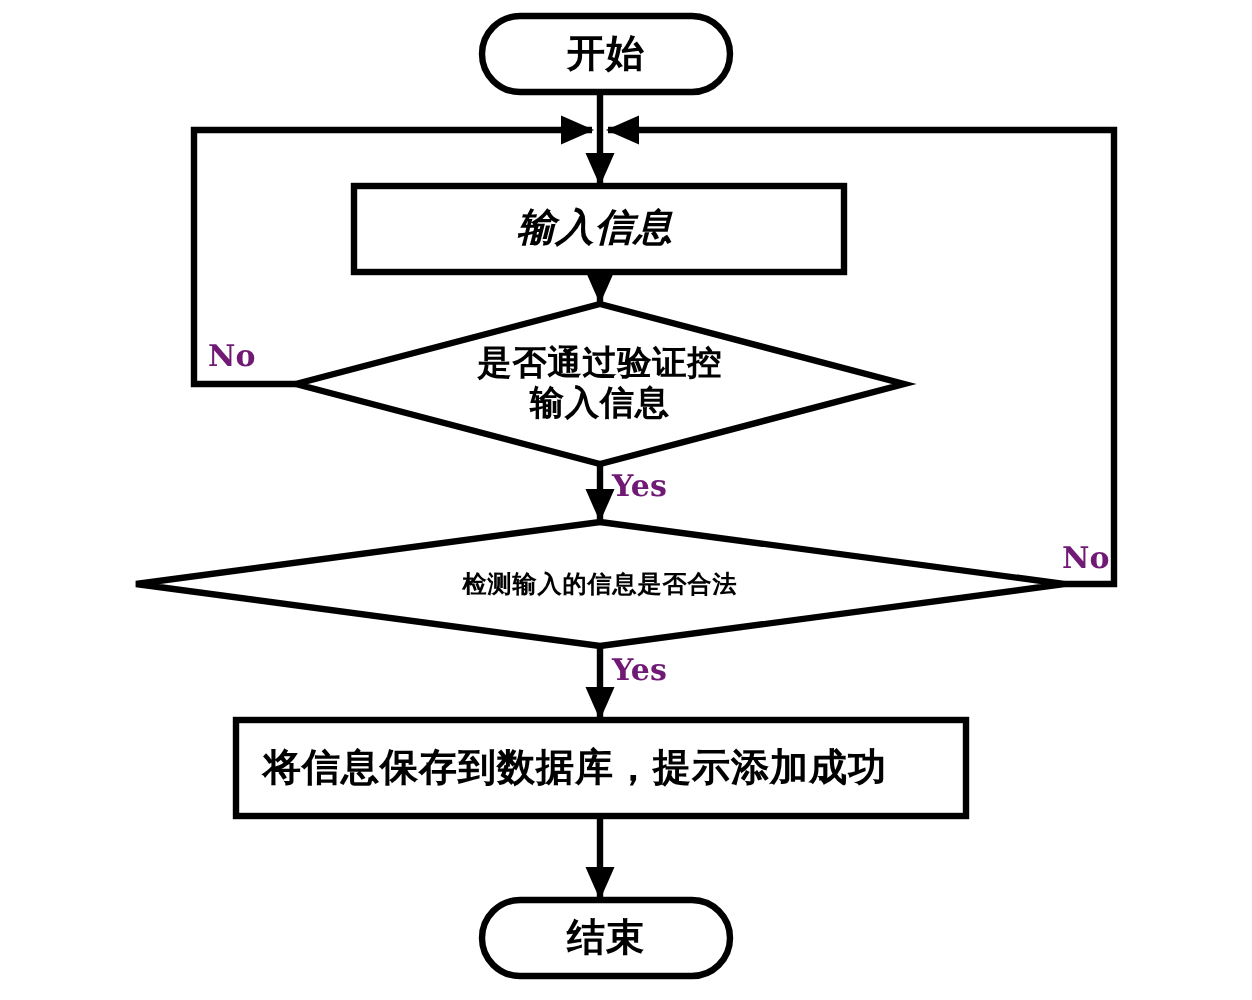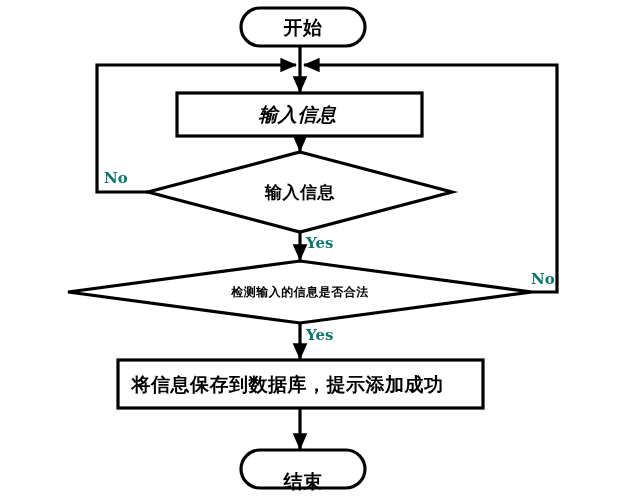--- a/index.html
+++ b/index.html
@@ -36,21 +36,21 @@
     pointer-events: none;
     line-height: 1.18;
     letter-spacing: 0.5px;
   }
   .cjk {
     font-family: "DejaVu Sans", "Liberation Sans", sans-serif;
     font-weight: bold;
   }
   .edge-label {
     position: absolute;
-    color: #0f766e;
+    color: #701a75;
     font-family: "DejaVu Serif", "Liberation Serif", serif;
     font-weight: bold;
     font-size: 15px;
     line-height: 1;
     white-space: nowrap;
   }
   
   #label-start, #label-end { font-size: 19px; }
   #label-input { font-size: 19px; }
   #label-decision-1 { font-size: 17px; }
@@ -98,28 +98,29 @@
 
       <polyline points="532,292 557,292 557,65 304,65" marker-end="url(#arrow)"></polyline>
     </g>
   </svg>
 
   <div class="node-text cjk" id="label-start" style="left:241px; top:8px; width:124px; height:38px;">开始</div>
 
   <div class="node-text cjk" id="label-input" style="left:177px; top:93px; width:241px; height:43px;font-style:italic;">输入信息</div>
 
   <div class="node-text cjk" id="label-decision-1" style="left:200px; top:163px; width:200px; height:58px; flex-direction:column;">
+    <span>是否通过验证控</span>
     <span>输入信息</span>
   </div>
 
   <div class="node-text cjk" id="label-decision-2" style="left:150px; top:272px; width:300px; height:40px;">检测输入的信息是否合法</div>
 
   <div class="node-text cjk" id="label-process-save" style="left:118px; top:360px; width:339px; height:48px;border-radius:11px;">将信息保存到数据库，提示添加成功</div>
 
-  <div class="node-text cjk" id="label-end" style="left:241px; top:462px; width:124px; height:38px;">结束</div>
+  <div class="node-text cjk" id="label-end" style="left:241px; top:450px; width:124px; height:38px;">结束</div>
 
   <div class="edge-label" style="left:104px; top:171px;">No</div>
 
   <div class="edge-label" style="left:531px; top:272px;">No</div>
 
   <div class="edge-label" style="left:306px; top:236px;">Yes</div>
 
   <div class="edge-label" style="left:306px; top:328px;">Yes</div>
 
 </div>

